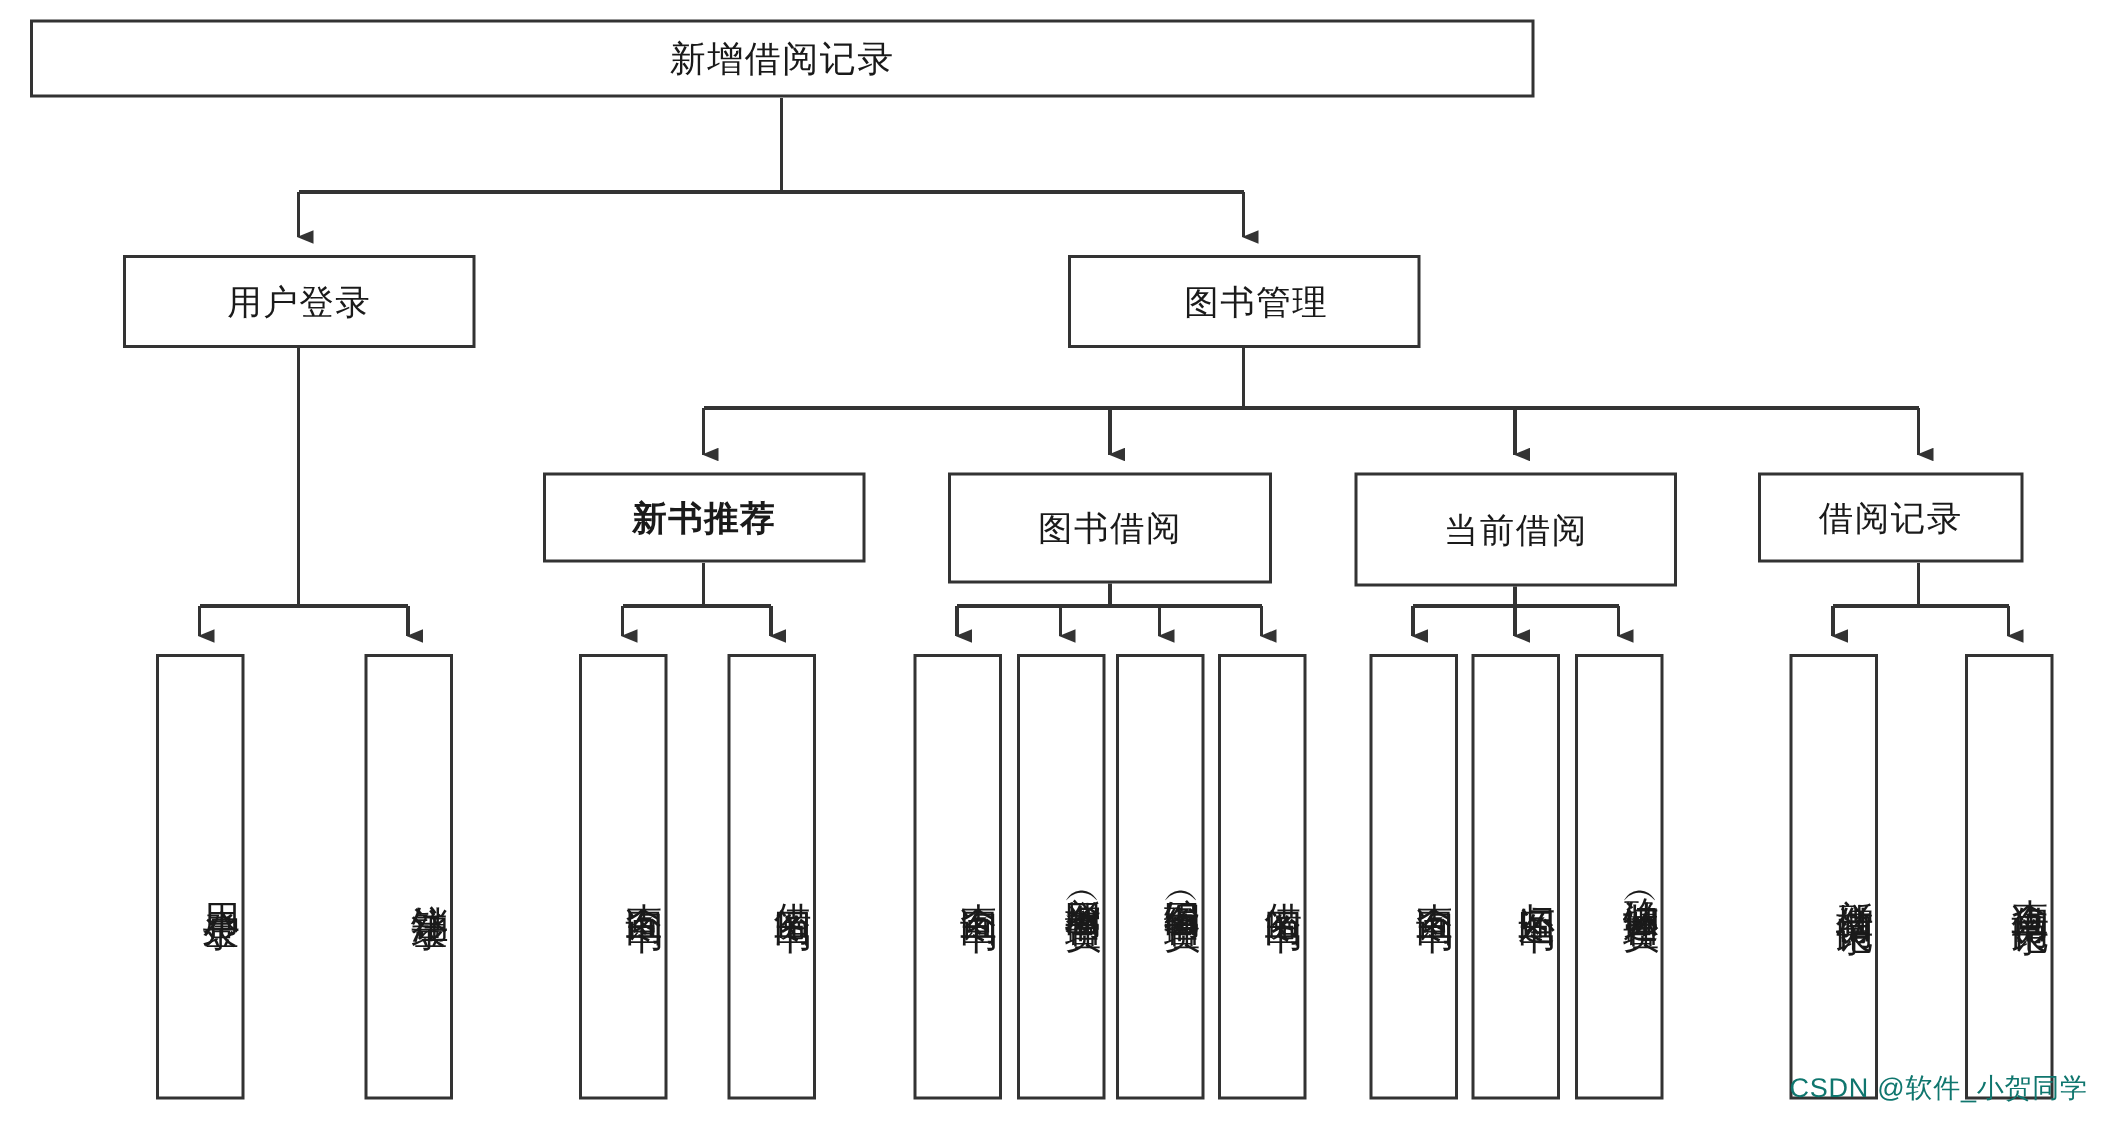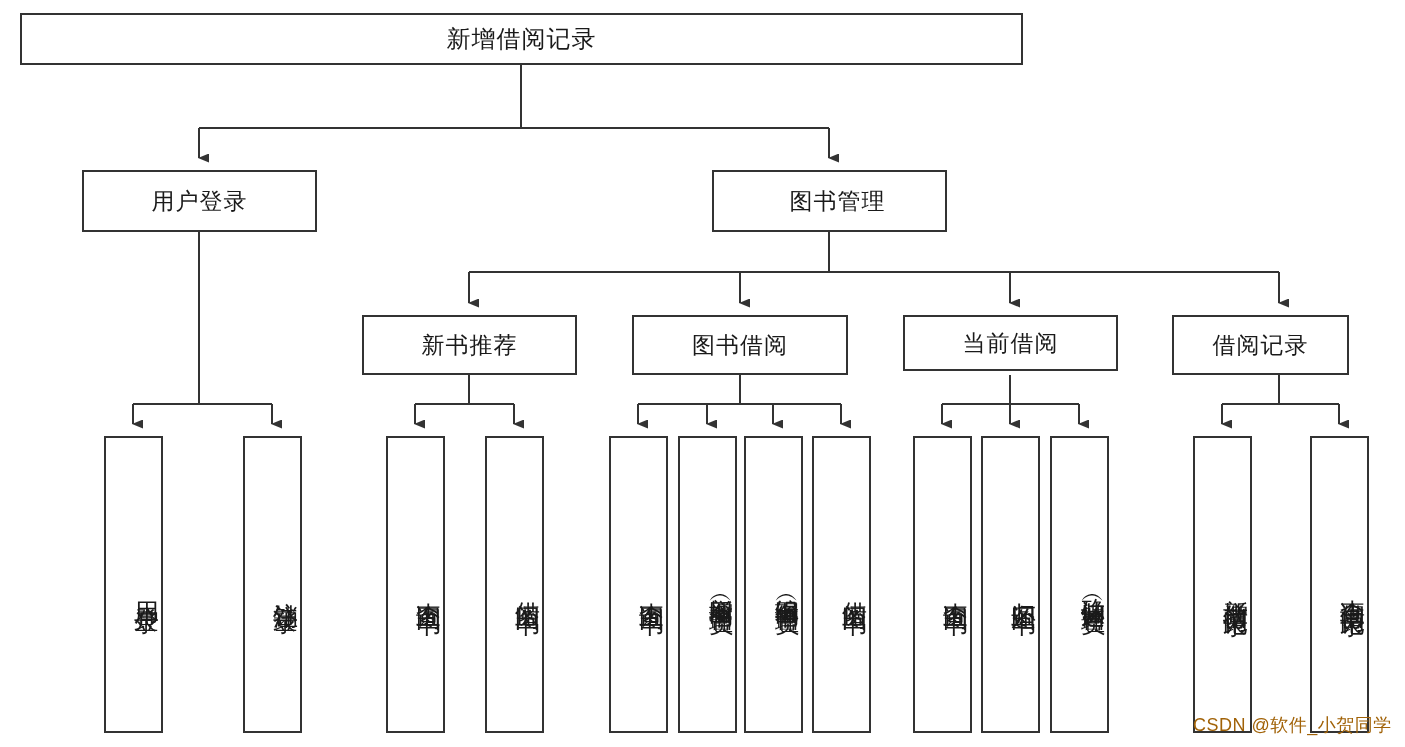--- a/index.html
+++ b/index.html
@@ -37,21 +37,21 @@
     justify-content:center;
     padding-top:6px;
     white-space:normal;
     word-break:break-all;
   }
   .node.v.tall{font-size:24px;letter-spacing:2px;}
   #watermark{
     position:absolute;
     left:1193px;top:713px;
     font-size:18px;
-    color:#a16207;
+    color:#0f766e;
     white-space:nowrap;
     letter-spacing:0.5px;
   }
 </style>
 </head>
 <body>
 
 <div id="stage">
 
   <svg id="wires" viewBox="0 0 1405 747" xmlns="http://www.w3.org/2000/svg">
@@ -105,23 +105,23 @@
       <path d="M1222,404 L1222,424" marker-end="url(#arr)"></path>
       <path d="M1339,404 L1339,424" marker-end="url(#arr)"></path>
     </g>
   </svg>
 
   <div class="node h root" style="left:20px;top:13px;width:1003px;height:52px;">新增借阅记录</div>
 
   <div class="node h" style="left:82px;top:170px;width:235px;height:62px;">用户登录</div>
   <div class="node h" style="left:712px;top:170px;width:235px;height:62px;padding-left:16px;">图书管理</div>
 
-  <div class="node h" style="left:362px;top:315px;width:215px;height:60px;">新书推荐</div>
-  <div class="node h" style="left:632px;top:315px;width:216px;height:60px;">图书借阅</div>
-  <div class="node h" style="left:903px;top:315px;width:215px;height:56px;">当前借阅</div>
+  <div class="node h" style="left:362px;top:315px;width:215px;height:60px;font-weight:bold;">新书推荐</div>
+  <div class="node h" style="left:632px;top:315px;width:216px;height:74px;">图书借阅</div>
+  <div class="node h" style="left:903px;top:315px;width:215px;height:76px;">当前借阅</div>
   <div class="node h" style="left:1172px;top:315px;width:177px;height:60px;">借阅记录</div>
 
   <div class="node v" style="left:104px;top:436px;width:59px;height:297px;">用户登录</div>
   <div class="node v" style="left:243px;top:436px;width:59px;height:297px;">注销登录</div>
 
   <div class="node v" style="left:386px;top:436px;width:59px;height:297px;">查询图书</div>
   <div class="node v" style="left:485px;top:436px;width:59px;height:297px;">借阅图书</div>
 
   <div class="node v" style="left:609px;top:436px;width:59px;height:297px;">查询图书</div>
   <div class="node v tall" style="left:678px;top:436px;width:59px;height:297px;">新增图书（管理员）</div>

